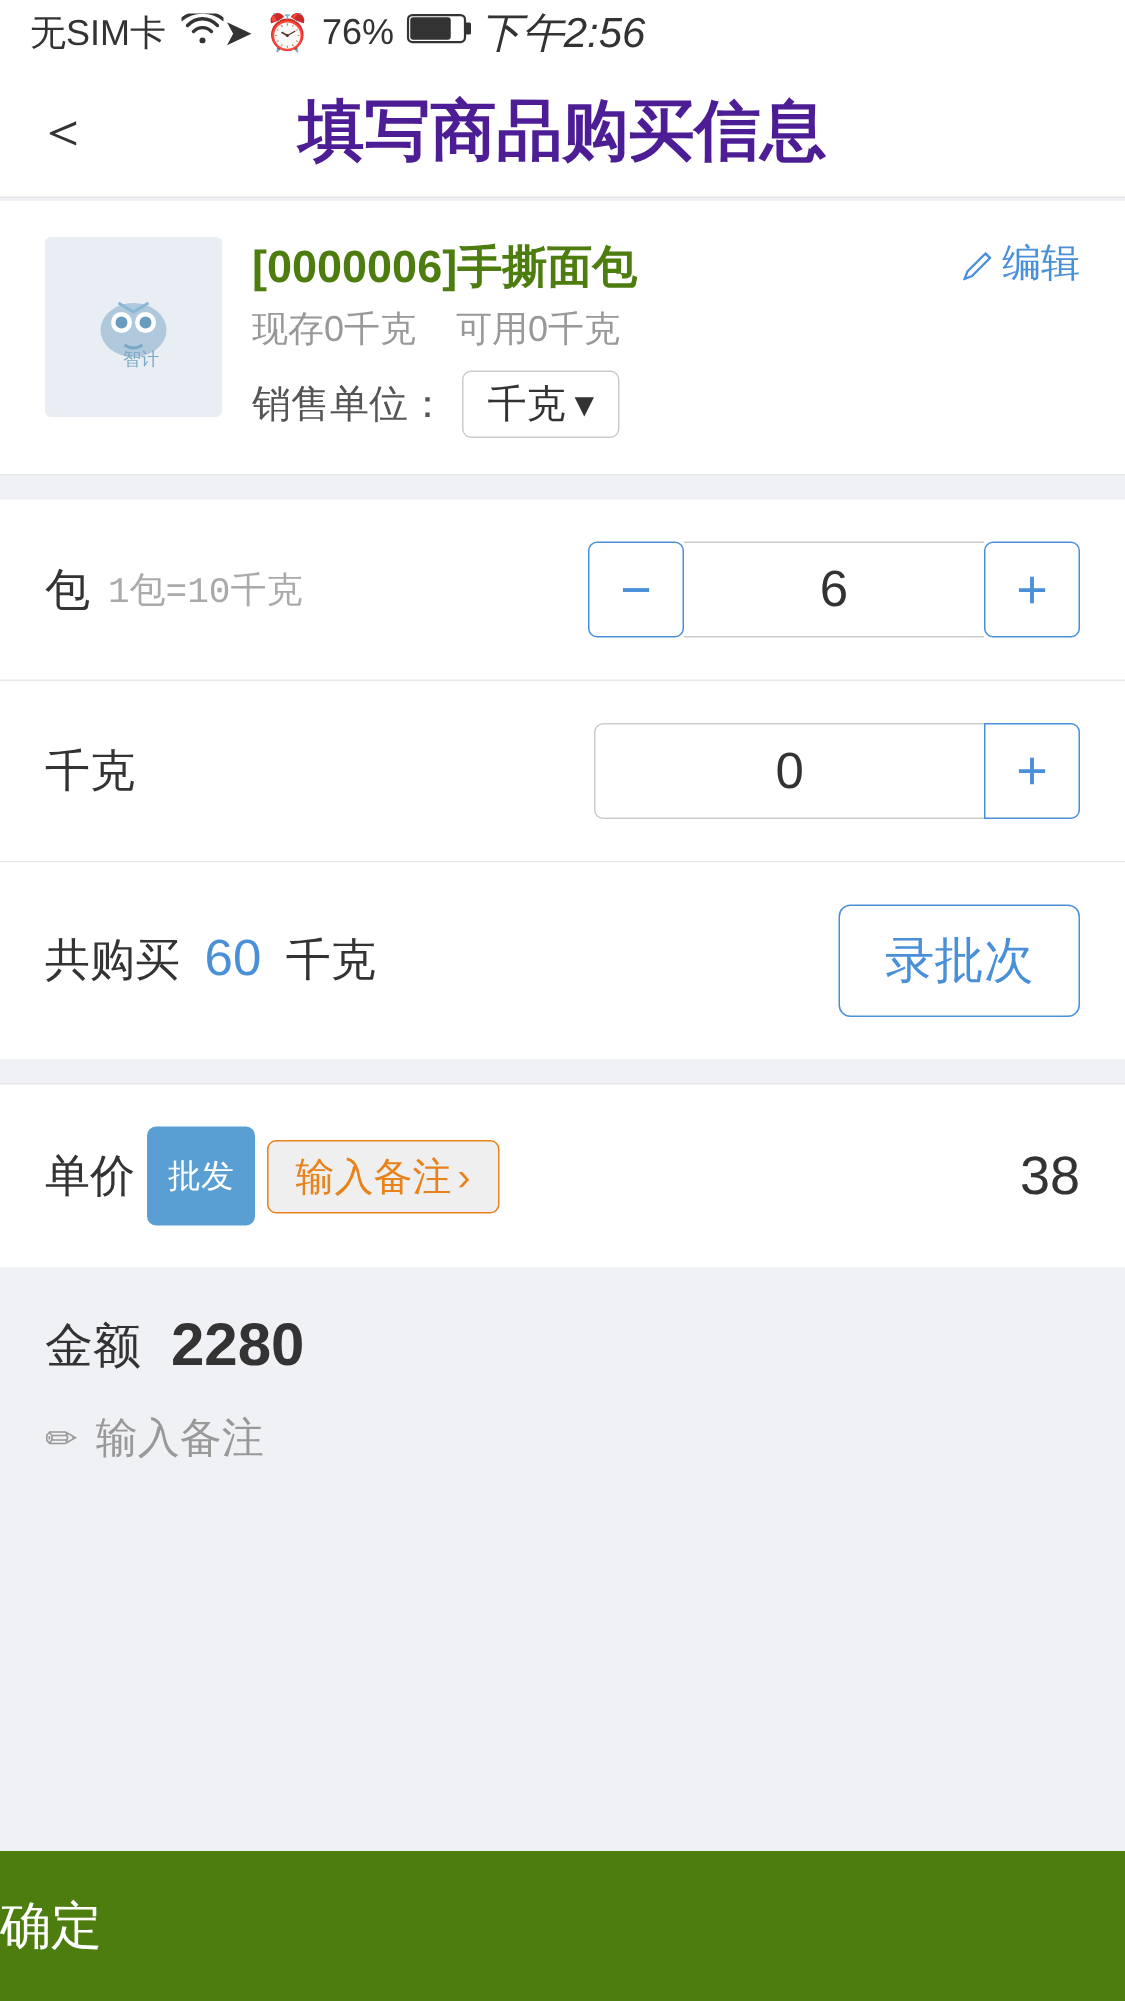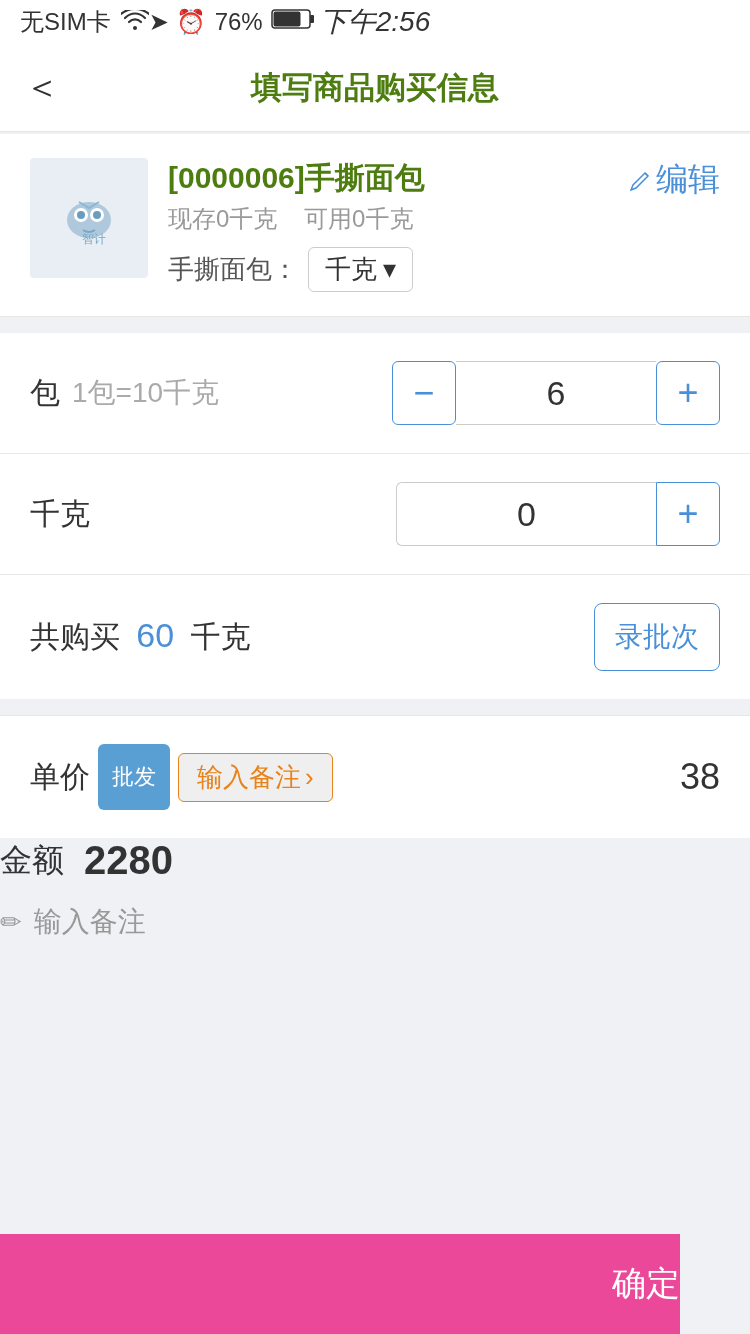--- a/index.html
+++ b/index.html
@@ -57,23 +57,23 @@
       position: relative;
     }
     .nav-back {
       position: absolute;
       left: 24px;
       font-size: 36px;
       color: #333;
       cursor: pointer;
     }
     .nav-title {
-      font-size: 31px;
+      font-size: 44px;
       font-weight: 600;
-      color: #4d7c0f;
+      color: #4c1d95;
     }
 
     
     .product-card {
       background: #fff;
       padding: 24px 30px;
       display: flex;
       align-items: flex-start;
       gap: 20px;
       border-bottom: 1px solid #e5e5e5;
@@ -115,21 +115,21 @@
       padding: 4px 16px;
       font-size: 26px;
       color: #333;
       background: #fff;
       display: flex;
       align-items: center;
       gap: 6px;
     }
     .edit-btn {
       color: #4a90d9;
-      font-size: 32px;
+      font-size: 26px;
       display: flex;
       align-items: center;
       gap: 4px;
     }
     .product-top-row {
       display: flex;
       align-items: flex-start;
       justify-content: space-between;
     }
 
@@ -151,22 +151,23 @@
       border-bottom: 1px solid #e8e8e8;
     }
     .input-label {
       font-size: 30px;
       color: #333;
       display: flex;
       align-items: center;
       gap: 12px;
     }
     .input-hint {
-      font-size: 28px;
+      font-size: 24px;
       color: #aaa;
+      font-family: Liberation Mono, monospace;
     }
     .stepper {
       display: flex;
       align-items: center;
       gap: 0;
     }
     .stepper-btn {
       width: 64px;
       height: 64px;
       border: 1.5px solid #4a90d9;
@@ -232,23 +233,23 @@
       color: #333;
     }
     .total-text span {
       color: #333;
       font-weight: 500;
     }
     .batch-btn {
       border: 1.5px solid #4a90d9;
       color: #4a90d9;
       background: #fff;
-      padding: 14px 20px;
+      padding: 14px 30px;
       border-radius: 8px;
-      font-size: 28px;
+      font-size: 33px;
       cursor: pointer;
     }
 
     
     .price-section {
       background: #fff;
       padding: 28px 30px;
       border-top: 1px solid #e5e5e5;
     }
     .price-row {
@@ -281,20 +282,21 @@
     .price-value {
       margin-left: auto;
       font-size: 36px;
       color: #333;
       font-weight: 500;
     }
 
     
     .amount-section {
       background: #f0f1f5;
+      padding: 30px;
     }
     .amount-row {
       display: flex;
       align-items: center;
       gap: 20px;
       margin-bottom: 20px;
     }
     .amount-label {
       font-size: 32px;
       color: #333;
@@ -316,26 +318,26 @@
     .content-spacer {
       height: 300px;
       background: #f0f1f5;
     }
 
     
     .confirm-bar {
       position: fixed;
       bottom: 0;
       left: 0;
-      width: 680px;
+      width: 750px;
       height: 100px;
-      background: #ec4899;
-      display: flex;
-      align-items: center;
-      justify-content: flex-end;
+      background: #4d7c0f;
+      display: flex;
+      align-items: center;
+      justify-content: flex-start;
       cursor: pointer;
     }
     .confirm-btn-text {
       color: #fff;
       font-size: 34px;
       font-weight: 500;
     }
   </style>
 </head>
 <body>
@@ -397,21 +399,21 @@
           </svg>
           <span>编辑</span>
         </span>
       </div>
       <div class="product-stock">
         <span>现存0千克</span>
         &nbsp;&nbsp;
         <span>可用0千克</span>
       </div>
       <div class="product-unit-row">
-        <span>手撕面包：</span>
+        <span>销售单位：</span>
         <div class="unit-select">
           <span>千克</span>
           <span>▾</span>
         </div>
       </div>
     </div>
   </div>
 </div>
 
 <div class="divider"></div>

